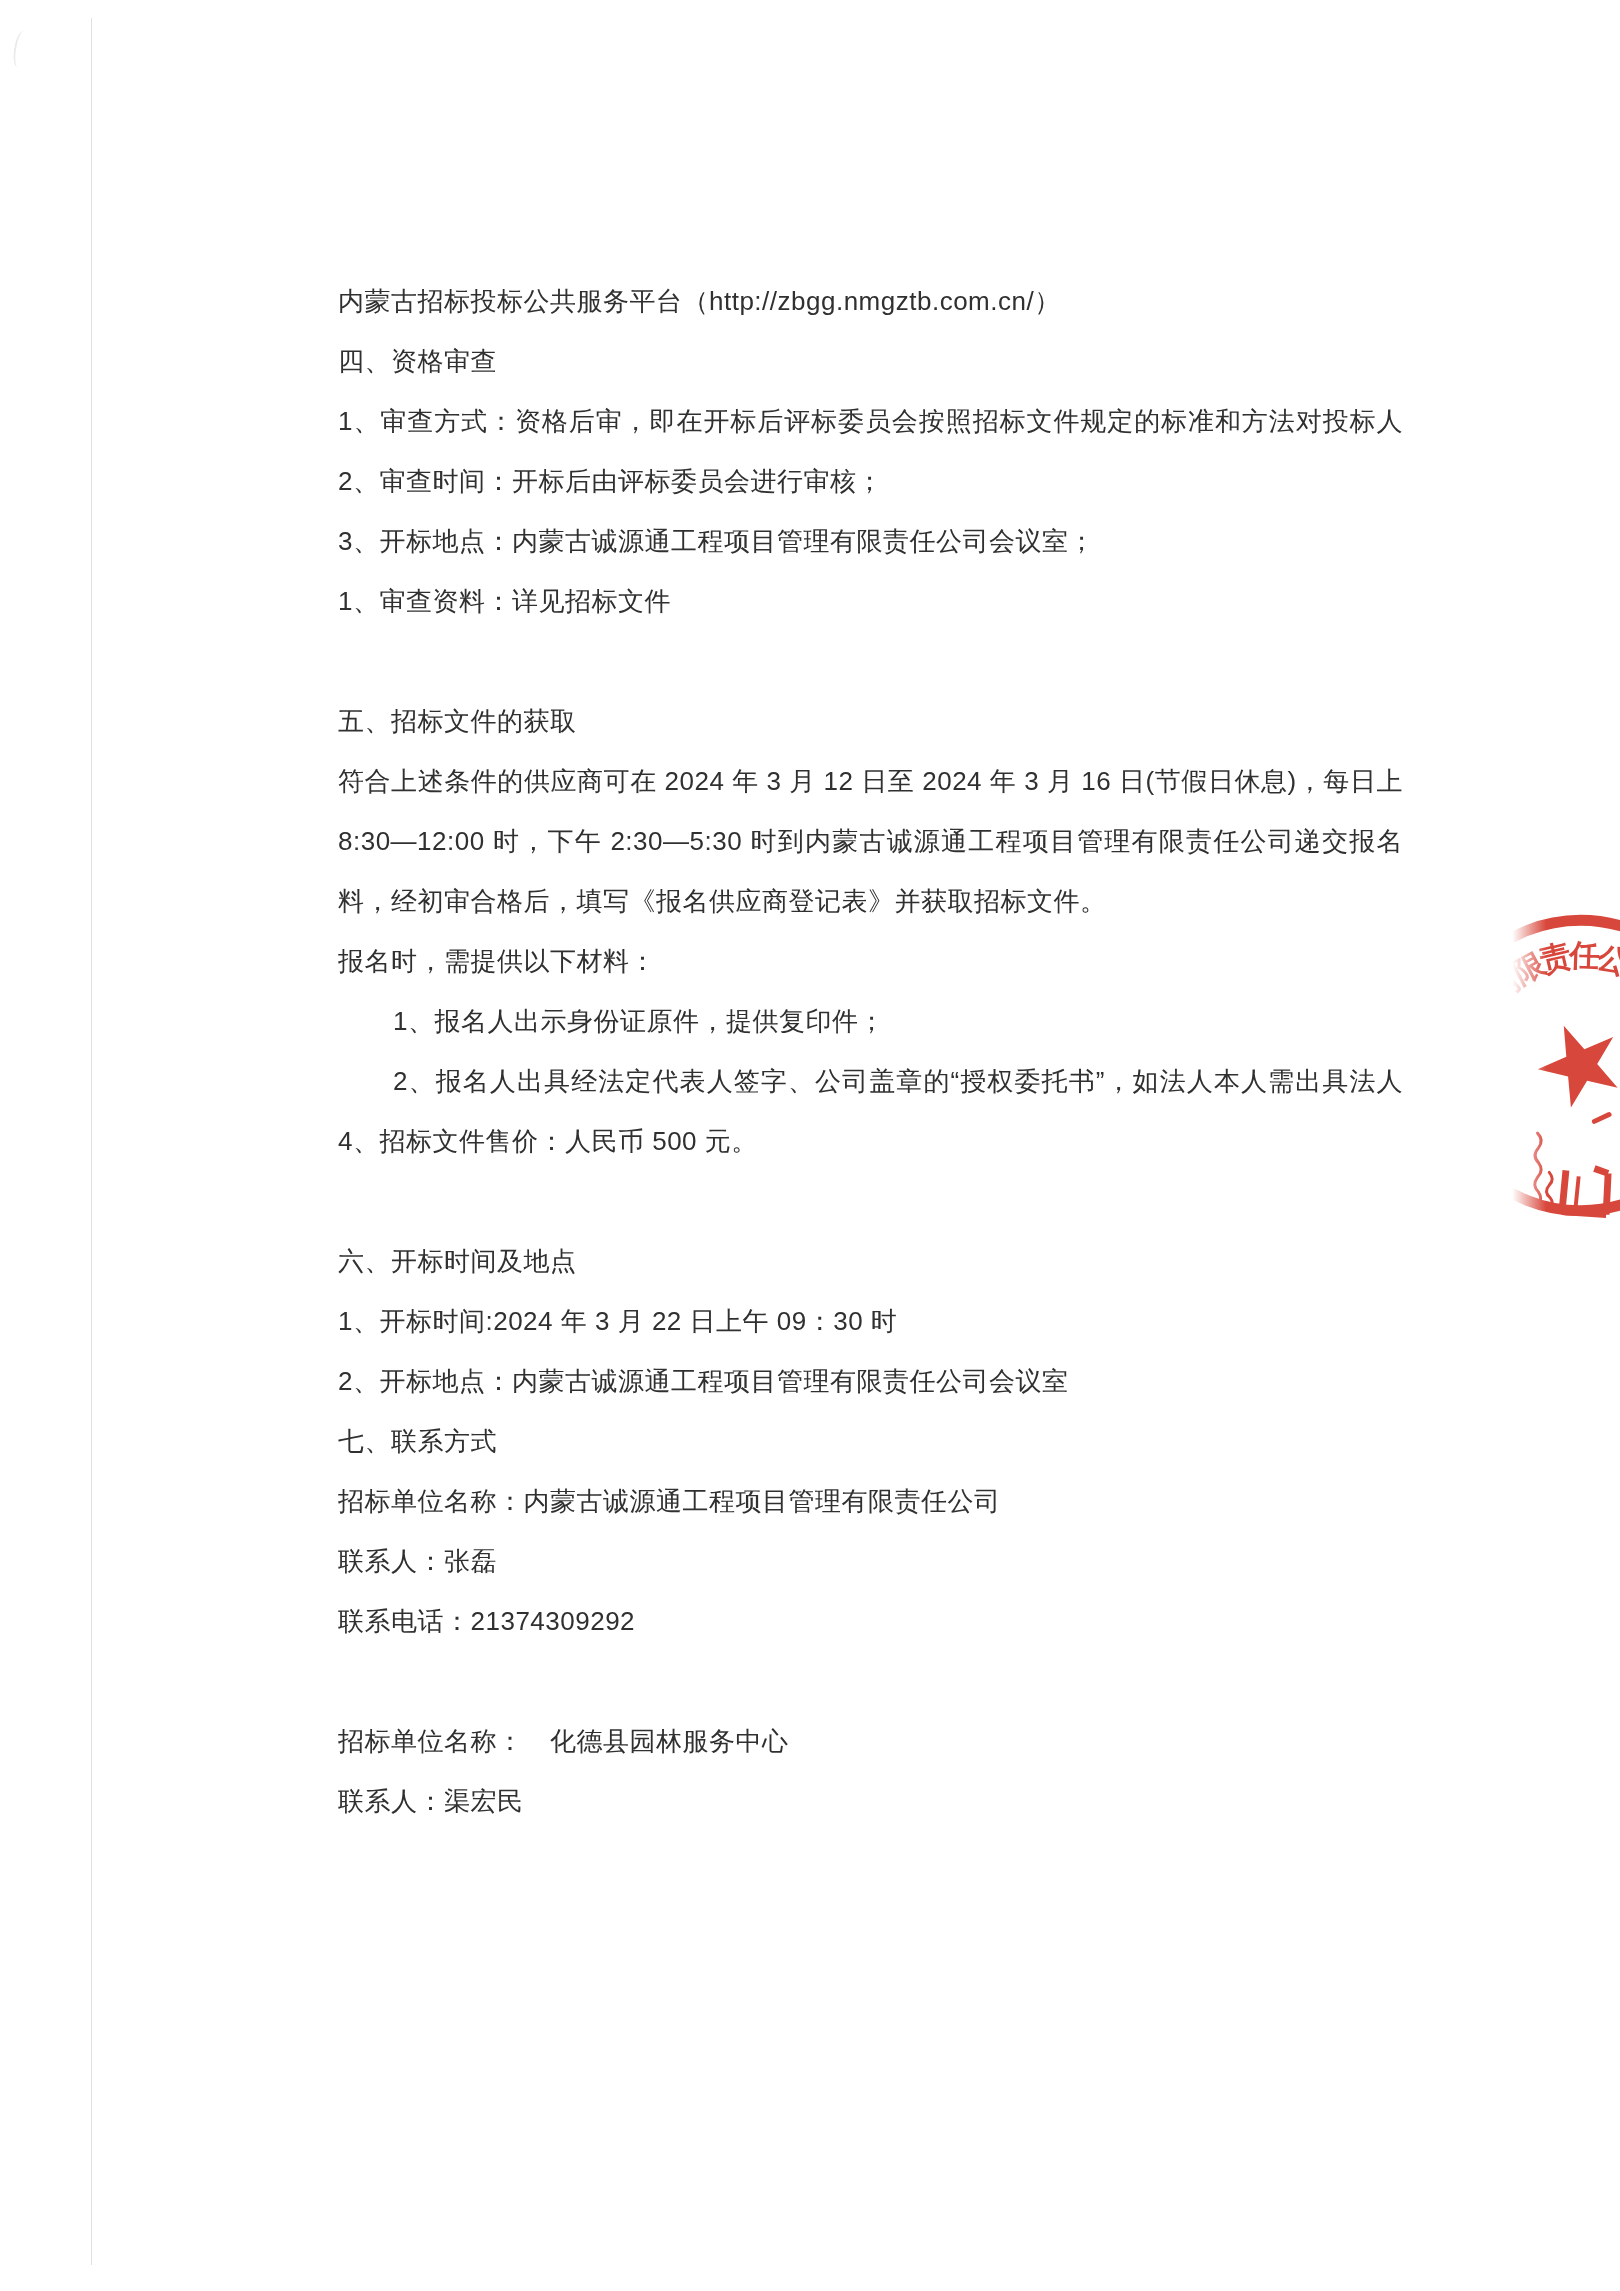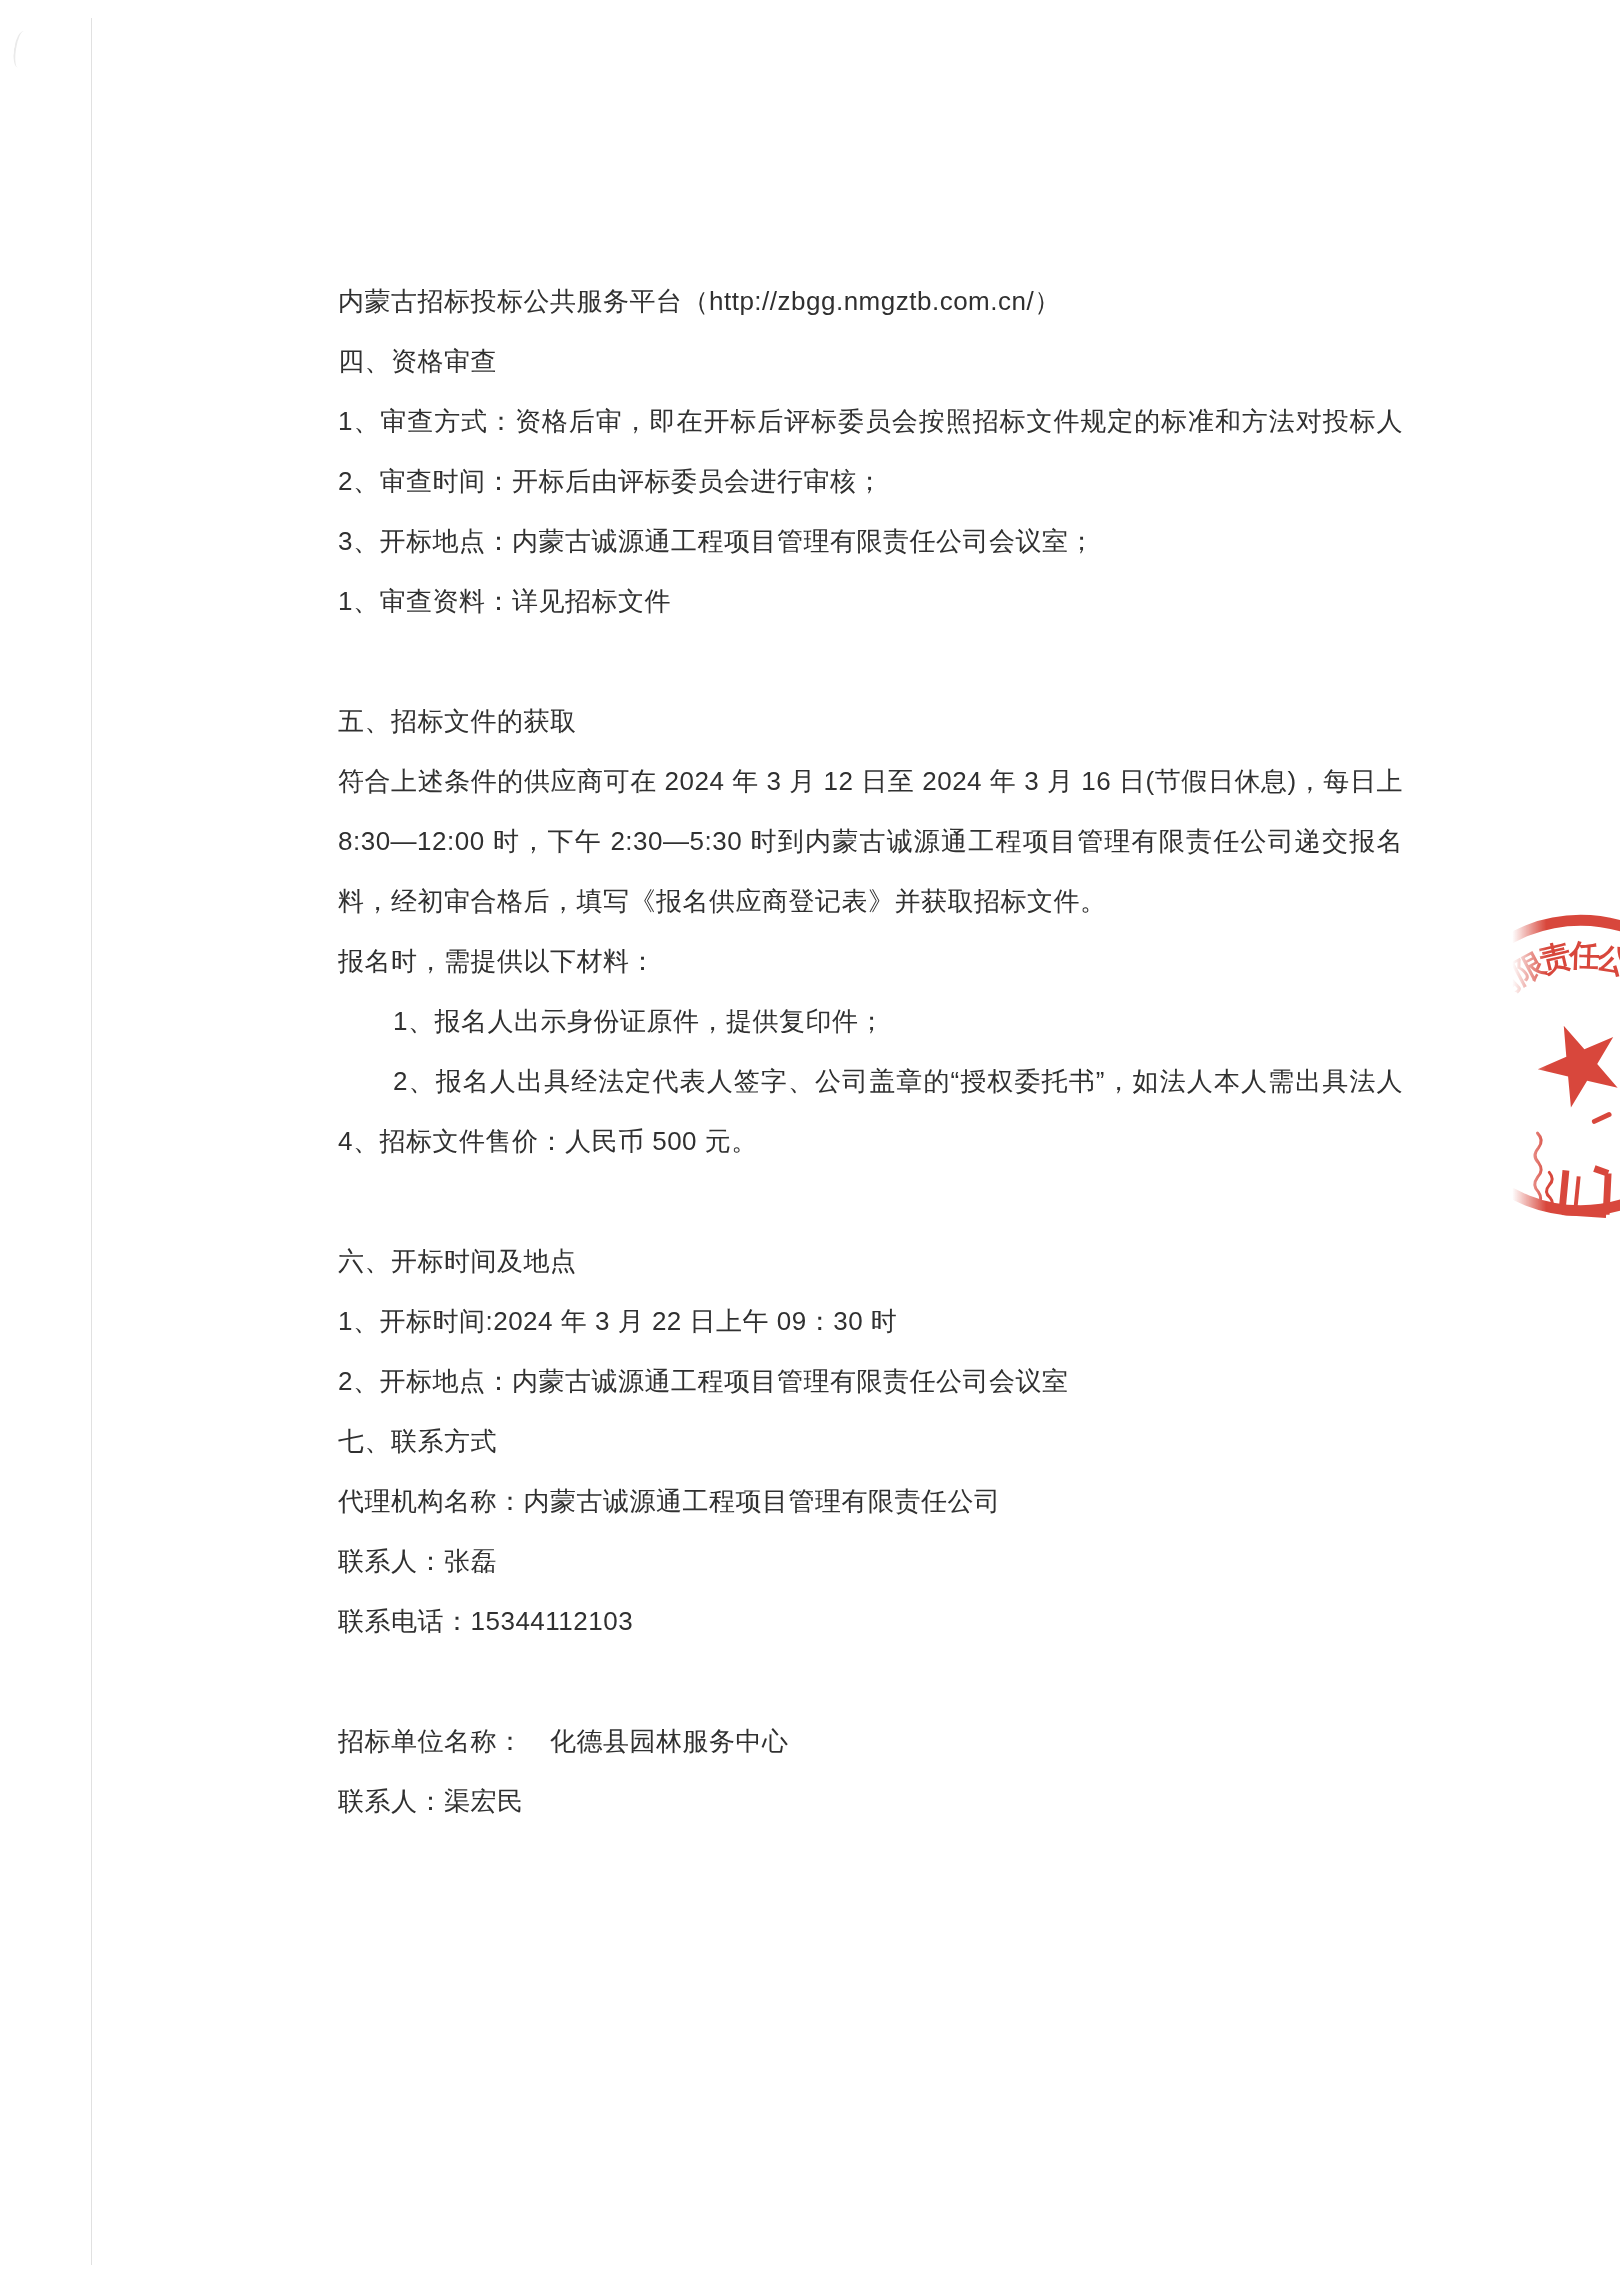--- a/index.html
+++ b/index.html
@@ -58,23 +58,23 @@
   <div class="row">料，经初审合格后，填写《报名供应商登记表》并获取招标文件。</div>
   <div class="row">报名时，需提供以下材料：</div>
   <div class="row ind">1、报名人出示身份证原件，提供复印件；</div>
   <div class="row j ind">2、报名人出具经法定代表人签字、公司盖章的“授权委托书”，如法人本人需出具法人</div>
   <div class="row">4、招标文件售价：人民币 500 元。</div>
   <div class="row"></div>
   <div class="row">六、开标时间及地点</div>
   <div class="row">1、开标时间:2024 年 3 月 22 日上午 09：30 时</div>
   <div class="row">2、开标地点：内蒙古诚源通工程项目管理有限责任公司会议室</div>
   <div class="row">七、联系方式</div>
-  <div class="row">代理机构名称：内蒙古诚源通工程项目管理有限责任公司</div>
+  <div class="row">招标单位名称：内蒙古诚源通工程项目管理有限责任公司</div>
   <div class="row">联系人：张磊</div>
-  <div class="row">联系电话：15344112103</div>
+  <div class="row">联系电话：21374309292</div>
   <div class="row"></div>
   <div class="row">招标单位名称：　化德县园林服务中心</div>
   <div class="row">联系人：渠宏民</div>
 </div>
 
 <svg class="stamp" viewBox="0 0 173 370" xmlns="http://www.w3.org/2000/svg">
   <defs>
     <linearGradient id="fadeGrad" x1="0" y1="0" x2="1" y2="0">
       <stop offset="0" stop-color="#000000"></stop>
       <stop offset="0.36" stop-color="#000000"></stop>

